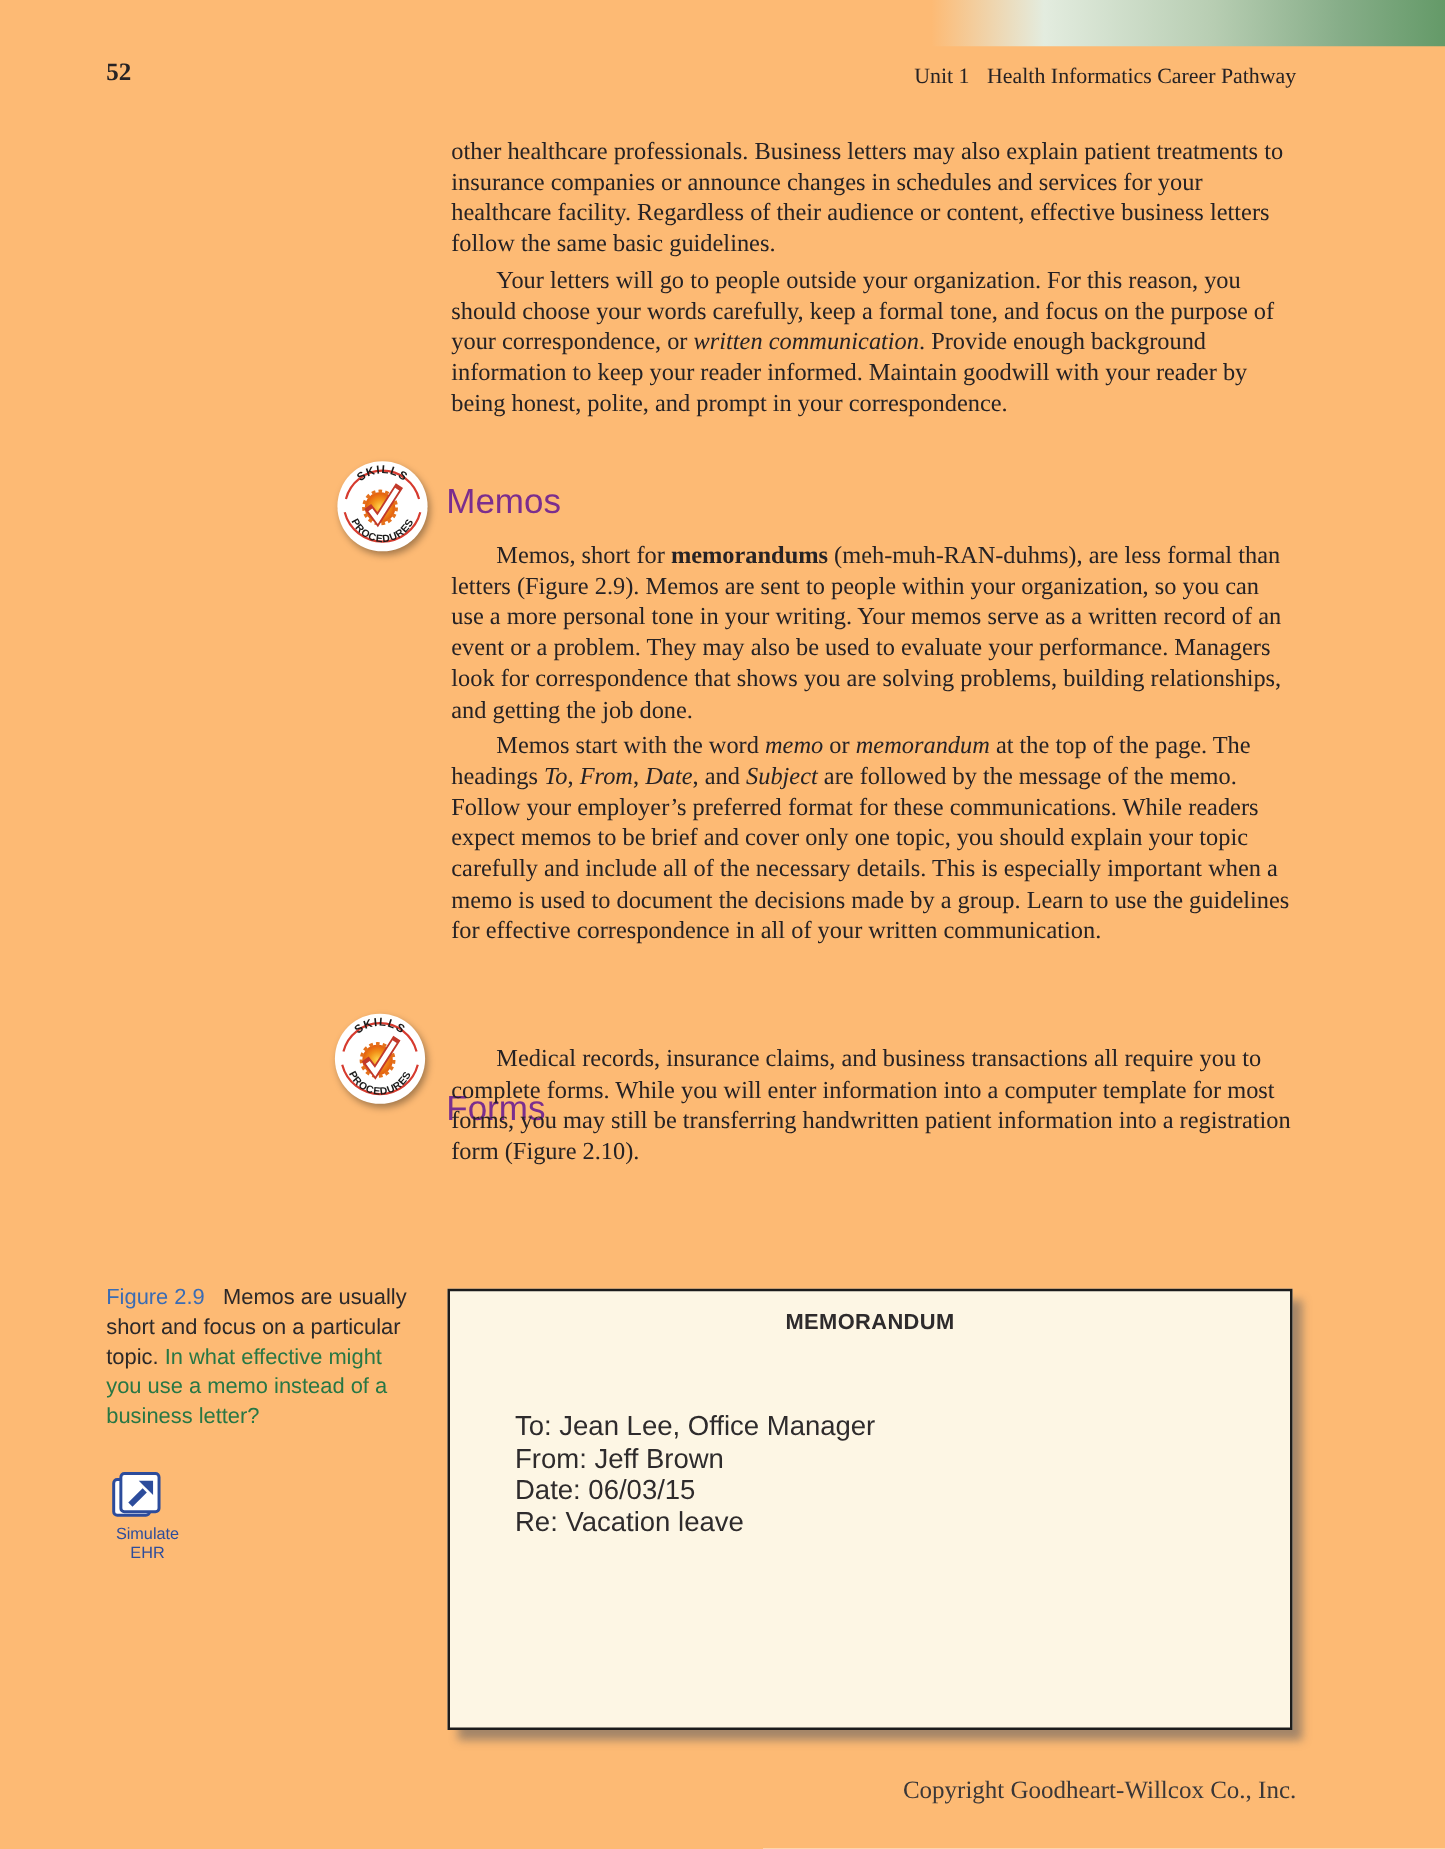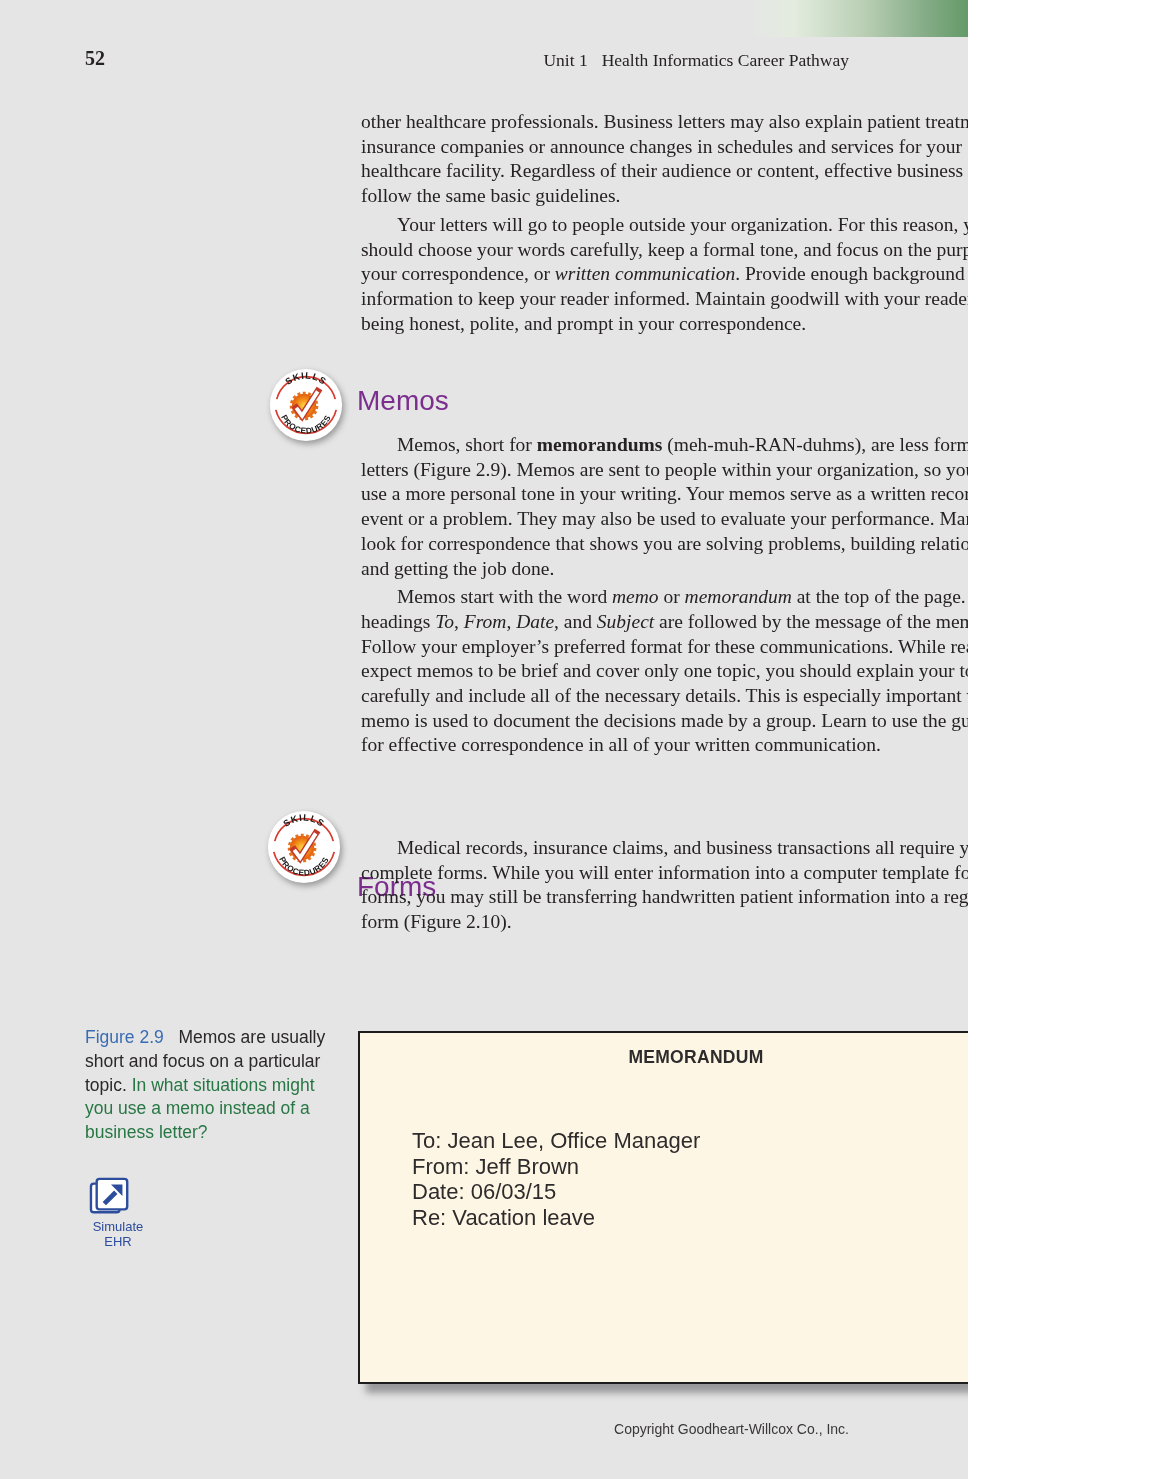--- a/index.html
+++ b/index.html
@@ -1,16 +1,16 @@
 <!DOCTYPE html>
 <html><head>
 <meta charset="utf-8">
 <style>
   html,body{margin:0;padding:0;background:#ffffff;}
-  .page{position:relative;width:968px;height:1479px;background:#e5e5e5;overflow:hidden;
+  .page{position:relative;width:1156px;height:1479px;background:#fdba74;overflow:hidden;
         font-family:"Liberation Serif",serif;color:#262224;}
 
   
   .green-bar{position:absolute;top:0;left:745px;right:0;height:37px;
     background:linear-gradient(90deg,rgba(255,255,255,0) 0%,#e3ecdf 22%,#b7cdb2 55%,#86ad88 80%,#649a68 100%);}
 
   
   .page-number{position:absolute;left:85px;top:47px;font-size:20px;font-weight:bold;}
   .running-head{position:absolute;right:119px;top:50px;font-size:17.5px;}
   .running-head .unit{margin-right:14px;}
@@ -43,21 +43,21 @@
 
   
   .memo-box{position:absolute;left:358px;top:1031px;width:676px;height:353px;box-sizing:border-box;
     background:#fdf6e4;border:2px solid #1c1c1c;box-shadow:8px 9px 7px rgba(90,90,95,0.55);
     font-family:"Liberation Sans",sans-serif;color:#2e2b2c;}
   .memo-title{margin:14px 0 0 0;text-align:center;font-size:17.5px;font-weight:bold;letter-spacing:.3px;}
   .memo-fields{margin:60px 0 0 52px;font-size:22px;line-height:25.5px;white-space:pre-wrap;}
   .memo-body{margin:25px 52px 0 52px;font-size:17px;line-height:24.5px;white-space:pre-wrap;}
 
   .copyright{position:absolute;right:119px;top:1421px;margin:0;
-    font-family:Liberation Sans, sans-serif;font-size:14px;color:#3a3738;}
+    font-family:Liberation Serif, serif;font-size:20px;color:#3a3738;}
 </style>
 </head>
 <body>
 
 <div class="page">
 
   <div class="green-bar"></div>
 
   <div class="page-number">52</div>
   <div class="running-head">
@@ -126,21 +126,21 @@
         <textPath href="#arcBot2" startOffset="50%" text-anchor="middle">PROCEDURES</textPath>
       </text>
     </svg>
   </div>
   <h2 class="section-heading" style="top:871px;text-align:center;">Forms</h2>
   <div class="textblock" style="top:832px;">
     <p class="indent"><span>Medical records, insurance claims, and business transactions all require you to complete forms. While you will enter information into a computer template for most forms, you may still be transferring handwritten patient information into a registration form (Figure 2.10).</span></p>
   </div>
 
   <p class="figure-caption">
-    <span class="figure-label">Figure 2.9</span><span>Memos are usually short and focus on a particular topic. </span><span class="figure-question">In what situations might you use a memo instead of a business letter?</span>
+    <span class="figure-label">Figure 2.9</span><span>Memos are usually short and focus on a particular topic. </span><span class="figure-question">In what effective might you use a memo instead of a business letter?</span>
   </p>
 
   <div class="simulate-ehr">
     <svg width="46" height="42" viewBox="0 0 48 44">
       <rect x="3" y="8" width="30" height="30" rx="3" fill="#ffffff" stroke="#2c4c9c" stroke-width="2.5"></rect>
       <rect x="9" y="3" width="32" height="32" rx="3" fill="#ffffff" stroke="#2c4c9c" stroke-width="2.5"></rect>
       <path d="M 17,29 L 29,17" stroke="#2c4c9c" stroke-width="5"></path>
       <polygon points="24,9 36,9 36,21" fill="#2c4c9c"></polygon>
     </svg>
     <div>Simulate</div>

